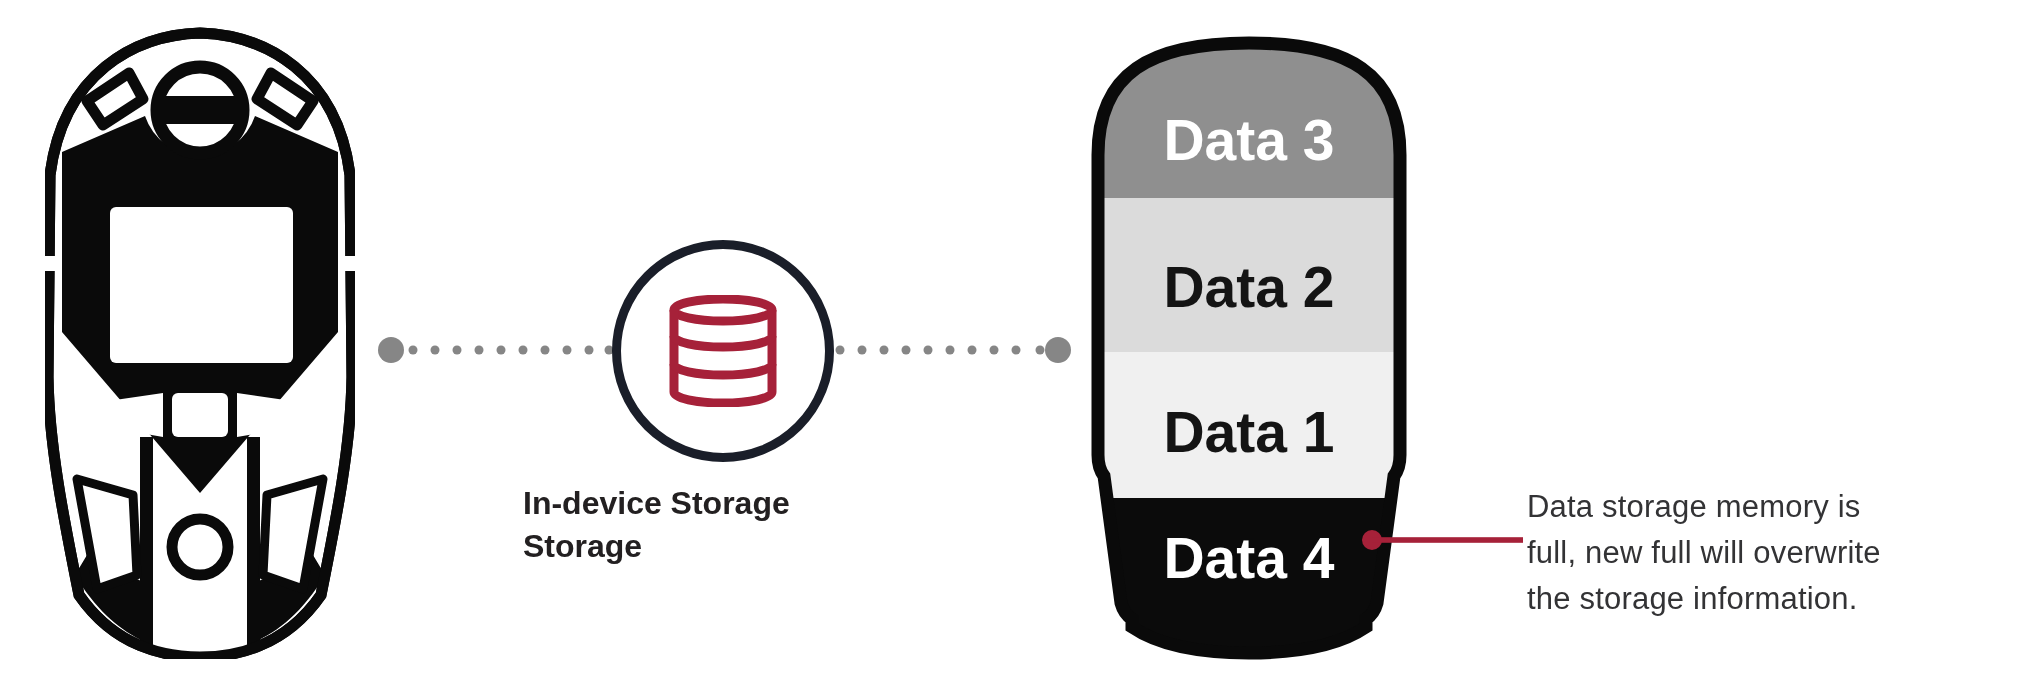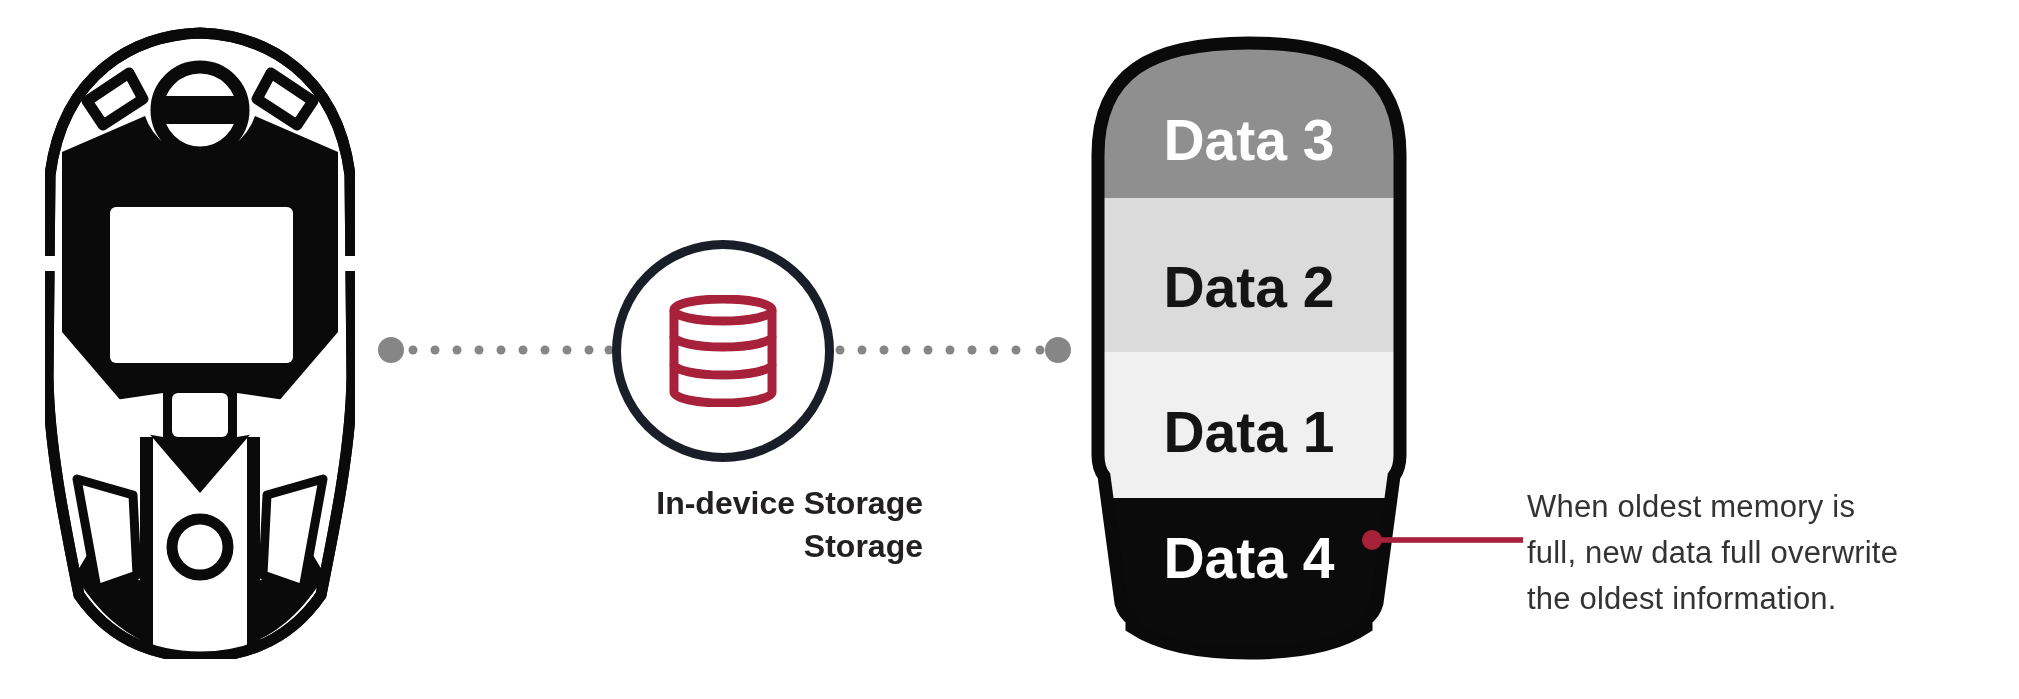--- a/index.html
+++ b/index.html
@@ -16,21 +16,21 @@
     left:612px;top:240px;width:222px;height:222px;
     box-sizing:border-box;
     border:9px solid #1A1E29;
     border-radius:50%;
     background:#ffffff;
     display:flex;align-items:center;justify-content:center;
   }
   
   .memory-label{
     left:523px;top:482px;width:400px;
-    text-align:right;
+    text-align:left;
     font-size:32px;font-weight:bold;line-height:43px;
     color:#232021;
   }
   
   .annotation-text{
     left:1527px;top:484px;width:450px;
     font-size:31px;font-weight:300;line-height:46px;
     color:#333335;
     letter-spacing:0.2px;
   }
@@ -152,18 +152,18 @@
   </svg>
 
   <svg class="abs" style="left:1350px;top:524px;z-index:5;" width="180" height="32" viewBox="0 0 180 32">
     <g fill="#A62139">
       <circle cx="22" cy="16" r="10"></circle>
       <rect x="22" y="13.2" width="151" height="5.6"></rect>
     </g>
   </svg>
 
   <div class="abs annotation-text">
-    <div>When oldest memory is</div>
-    <div>full, new data full overwrite</div>
-    <div>the oldest information.</div>
+    <div>Data storage memory is</div>
+    <div>full, new full will overwrite</div>
+    <div>the storage information.</div>
   </div>
 
 </div>
 
 </body></html>

